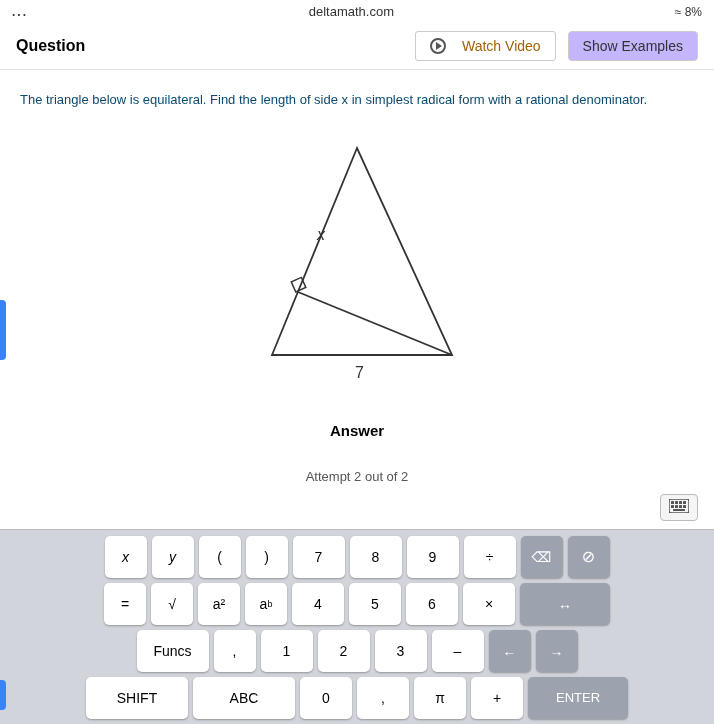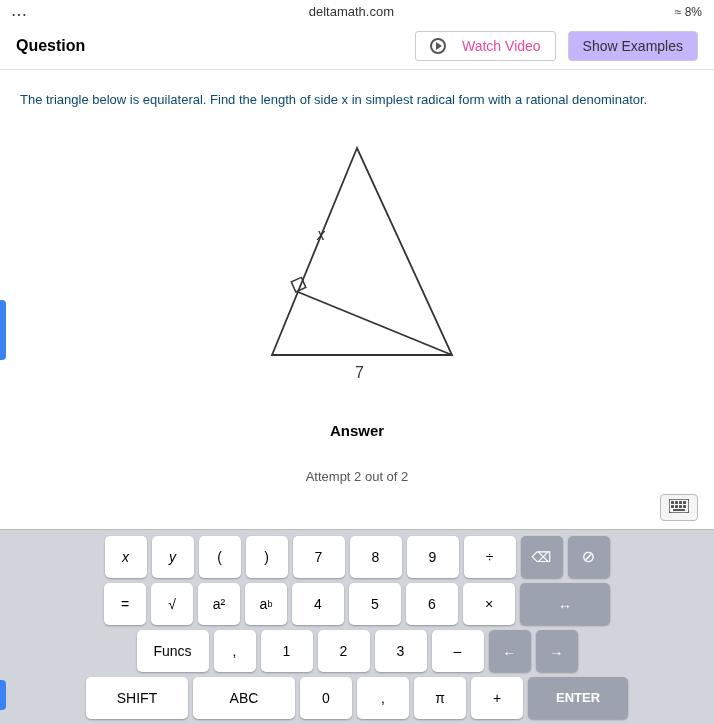--- a/index.html
+++ b/index.html
@@ -42,21 +42,21 @@
     .header-bar .watch-video-btn {
       display: flex;
       align-items: center;
       gap: 16px;
       border: 1px solid #ccc;
       border-radius: 3px;
       padding: 6px 14px;
       font-size: 14px;
       cursor: pointer;
       background: #fff;
-      color: #ec4899;
+      color: #a16207;
     }
     .header-bar .show-examples-btn {
       border: 1px solid #ccc;
       border-radius: 4px;
       padding: 6px 14px;
       font-size: 14px;
       cursor: pointer;
       background: #c4b5fd;
       color: #333;
     }
@@ -151,21 +151,21 @@
     .key-num { width: 52px; }
     .key-dark {
       background: #9ca3af;
       color: #fff;
     }
     .key-enter {
       width: 100px;
       background: #9ca3af;
       color: #fff;
       font-size: 13px;
-      font-weight: bold;
+      font-weight: normal;
     }
     .key sup {
       font-size: 9px;
     }
 
     
     .left-strip {
       position: absolute;
       left: 0;
       top: 300px;

